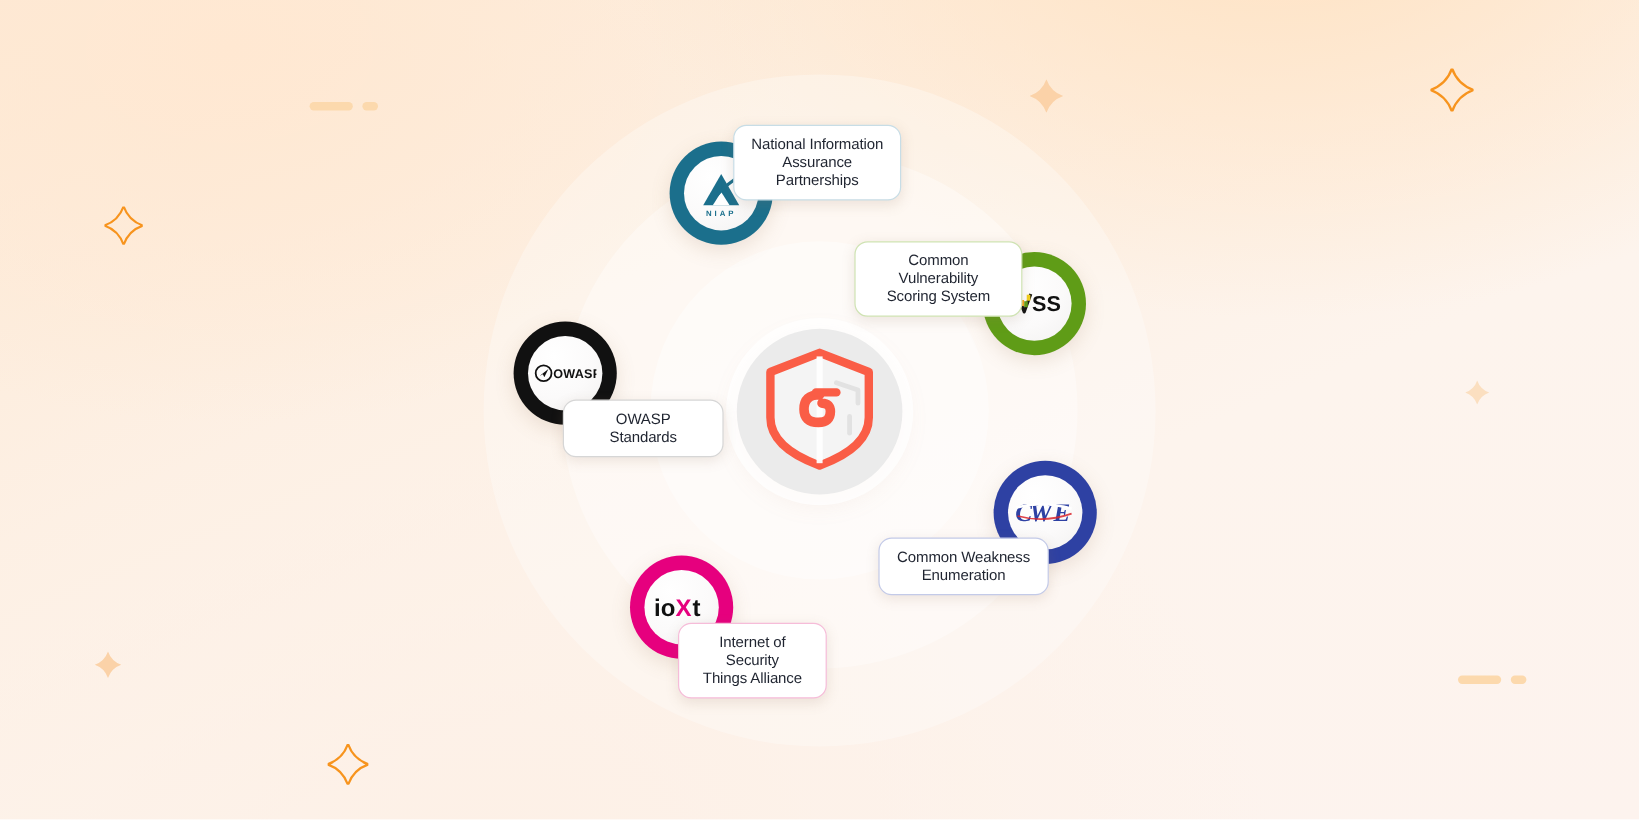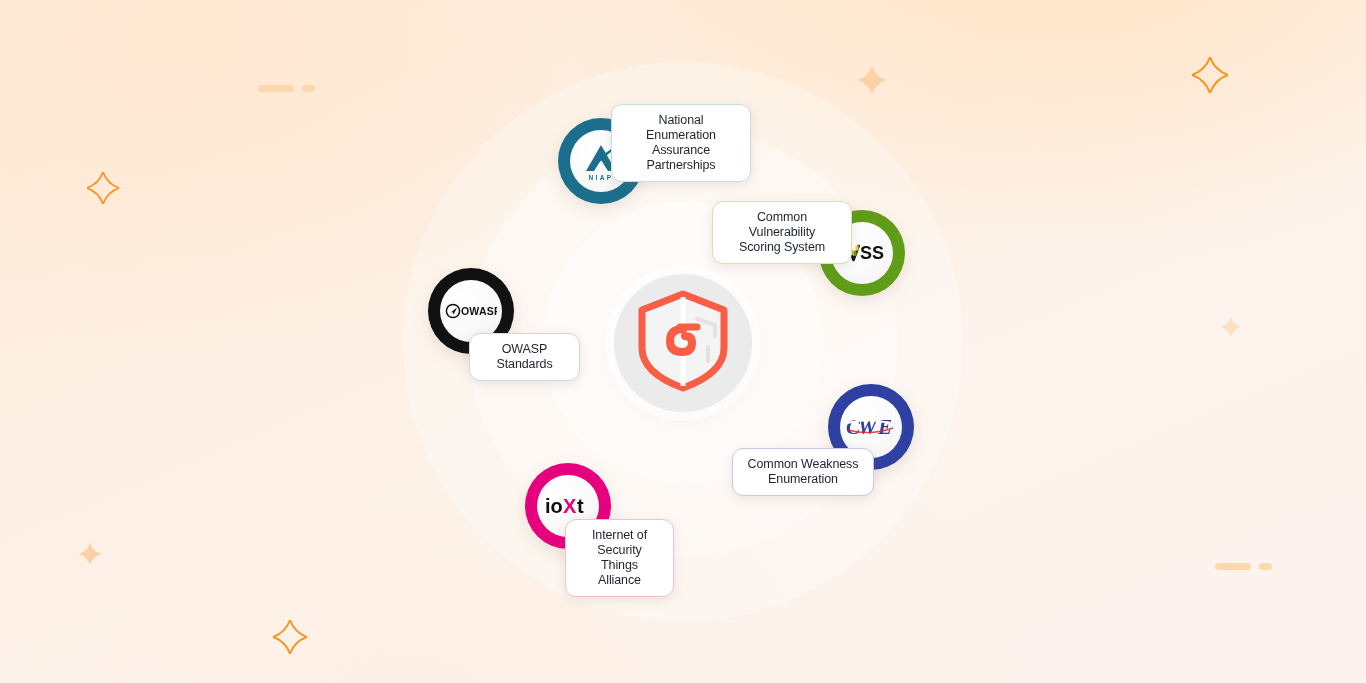--- a/index.html
+++ b/index.html
@@ -148,21 +148,21 @@
       <div class="node" style="left: 601px; top: 161px; background: rgb(27, 111, 140);">
         <div class="disc">
           <svg width="50" height="46" viewBox="0 0 50 46" aria-hidden="true">
           <path d="M25 7 L40 33 L10 33 Z" fill="#1b6f8c"></path>
           <path d="M25 22 L18 33 L32 33 Z" fill="#ffffff"></path>
           <path d="M22 24 q8 -9 20 -16" fill="none" stroke="#1b6f8c" stroke-width="2.6" stroke-linecap="round"></path>
           <text x="25" y="42" text-anchor="middle" font-family="'Liberation Sans',sans-serif" font-size="6.5" letter-spacing="2.4" fill="#1b6f8c" font-weight="700">NIAP</text>
         </svg>
         </div>
       </div>
-      <div class="tip" style="left: 611px; top: 104px; width: 140px; border-color: rgb(199, 221, 230);">National Enumeration
+      <div class="tip" style="left: 611px; top: 104px; width: 140px; border-color: rgb(199, 221, 230);">National Information
 Assurance Partnerships</div>
       <div class="node" style="left: 862px; top: 253px; background: rgb(95, 156, 23);">
         <div class="disc">
           <svg width="56" height="22" viewBox="0 0 56 22" aria-hidden="true">
           <text x="0" y="17" font-family="'Liberation Sans',sans-serif" font-size="18" font-weight="700" fill="#111">C</text>
           <path d="M14 3 L19.5 18 L25 3" fill="none" stroke="#111" stroke-width="2.6" stroke-linejoin="round"></path>
           <rect x="14.4" y="3" width="3" height="5.4" fill="#d81f26"></rect>
           <rect x="16.4" y="8" width="3" height="5" fill="#f7a41d"></rect>
           <rect x="19.5" y="9" width="3" height="5" fill="#5f9c17"></rect>
           <rect x="21.6" y="3.6" width="3" height="5" fill="#f2cf1d"></rect>
@@ -174,21 +174,21 @@
 Scoring System</div>
       <div class="node" style="left: 471px; top: 311px; background: rgb(17, 17, 17);">
         <div class="disc">
           <svg width="52" height="16" viewBox="0 0 52 16" aria-hidden="true">
           <circle cx="8" cy="8" r="6.6" fill="none" stroke="#111" stroke-width="1.5"></circle>
           <path d="M4.6 10.4 L12 4.6 L8.6 11.4 L7.4 8.8 Z" fill="#111"></path>
           <text x="16" y="12.4" font-family="'Liberation Sans',sans-serif" font-size="10.5" font-weight="700" letter-spacing="0.2" fill="#111">OWASP</text>
         </svg>
         </div>
       </div>
-      <div class="tip" style="left: 469px; top: 333px; width: 111px; border-color: rgb(214, 214, 214);">OWASP Standards</div>
+      <div class="tip" style="left: 469px; top: 333px; width: 134px; border-color: rgb(214, 214, 214);">OWASP Standards</div>
       <div class="node" style="left: 871px; top: 427px; background: rgb(46, 65, 163);">
         <div class="disc">
           <svg width="52" height="26" viewBox="0 0 52 26" aria-hidden="true">
           <text x="1" y="20" font-family="'Liberation Serif',serif" font-size="21" font-style="italic" font-weight="700" fill="#2e41a3">C</text>
           <text x="13" y="20" font-family="'Liberation Serif',serif" font-size="21" font-style="italic" font-weight="700" fill="#2e41a3">W</text>
           <text x="33" y="20" font-family="'Liberation Serif',serif" font-size="21" font-style="italic" font-weight="700" fill="#2e41a3">E</text>
           <path d="M2 9 q22 -6 46 1" fill="none" stroke="#ffffff" stroke-width="2.2"></path>
           <path d="M3 16 q22 6 45 -2" fill="none" stroke="#d8232a" stroke-width="1.4" opacity="0.85"></path>
         </svg>
         </div>
@@ -197,17 +197,17 @@
 Enumeration</div>
       <div class="node" style="left: 568px; top: 506px; background: rgb(230, 0, 126); text-decoration: underline;">
         <div class="disc">
           <svg width="48" height="24" viewBox="0 0 48 24" aria-hidden="true">
           <text x="1" y="19" font-family="'Liberation Sans',sans-serif" font-size="20" font-weight="700" fill="#111">io</text>
           <text x="19" y="19" font-family="'Liberation Sans',sans-serif" font-size="20" font-weight="700" fill="#e6007e">X</text>
           <text x="33" y="19" font-family="'Liberation Sans',sans-serif" font-size="20" font-weight="700" fill="#111">t</text>
         </svg>
         </div>
       </div>
-      <div class="tip" style="left: 565px; top: 519px; width: 109px; border-color: rgb(246, 188, 217);">Internet of Security
+      <div class="tip" style="left: 565px; top: 519px; width: 124px; border-color: rgb(246, 188, 217);">Internet of Security
 Things Alliance</div>
     </div>
 
 </div>
 
 </body></html>

